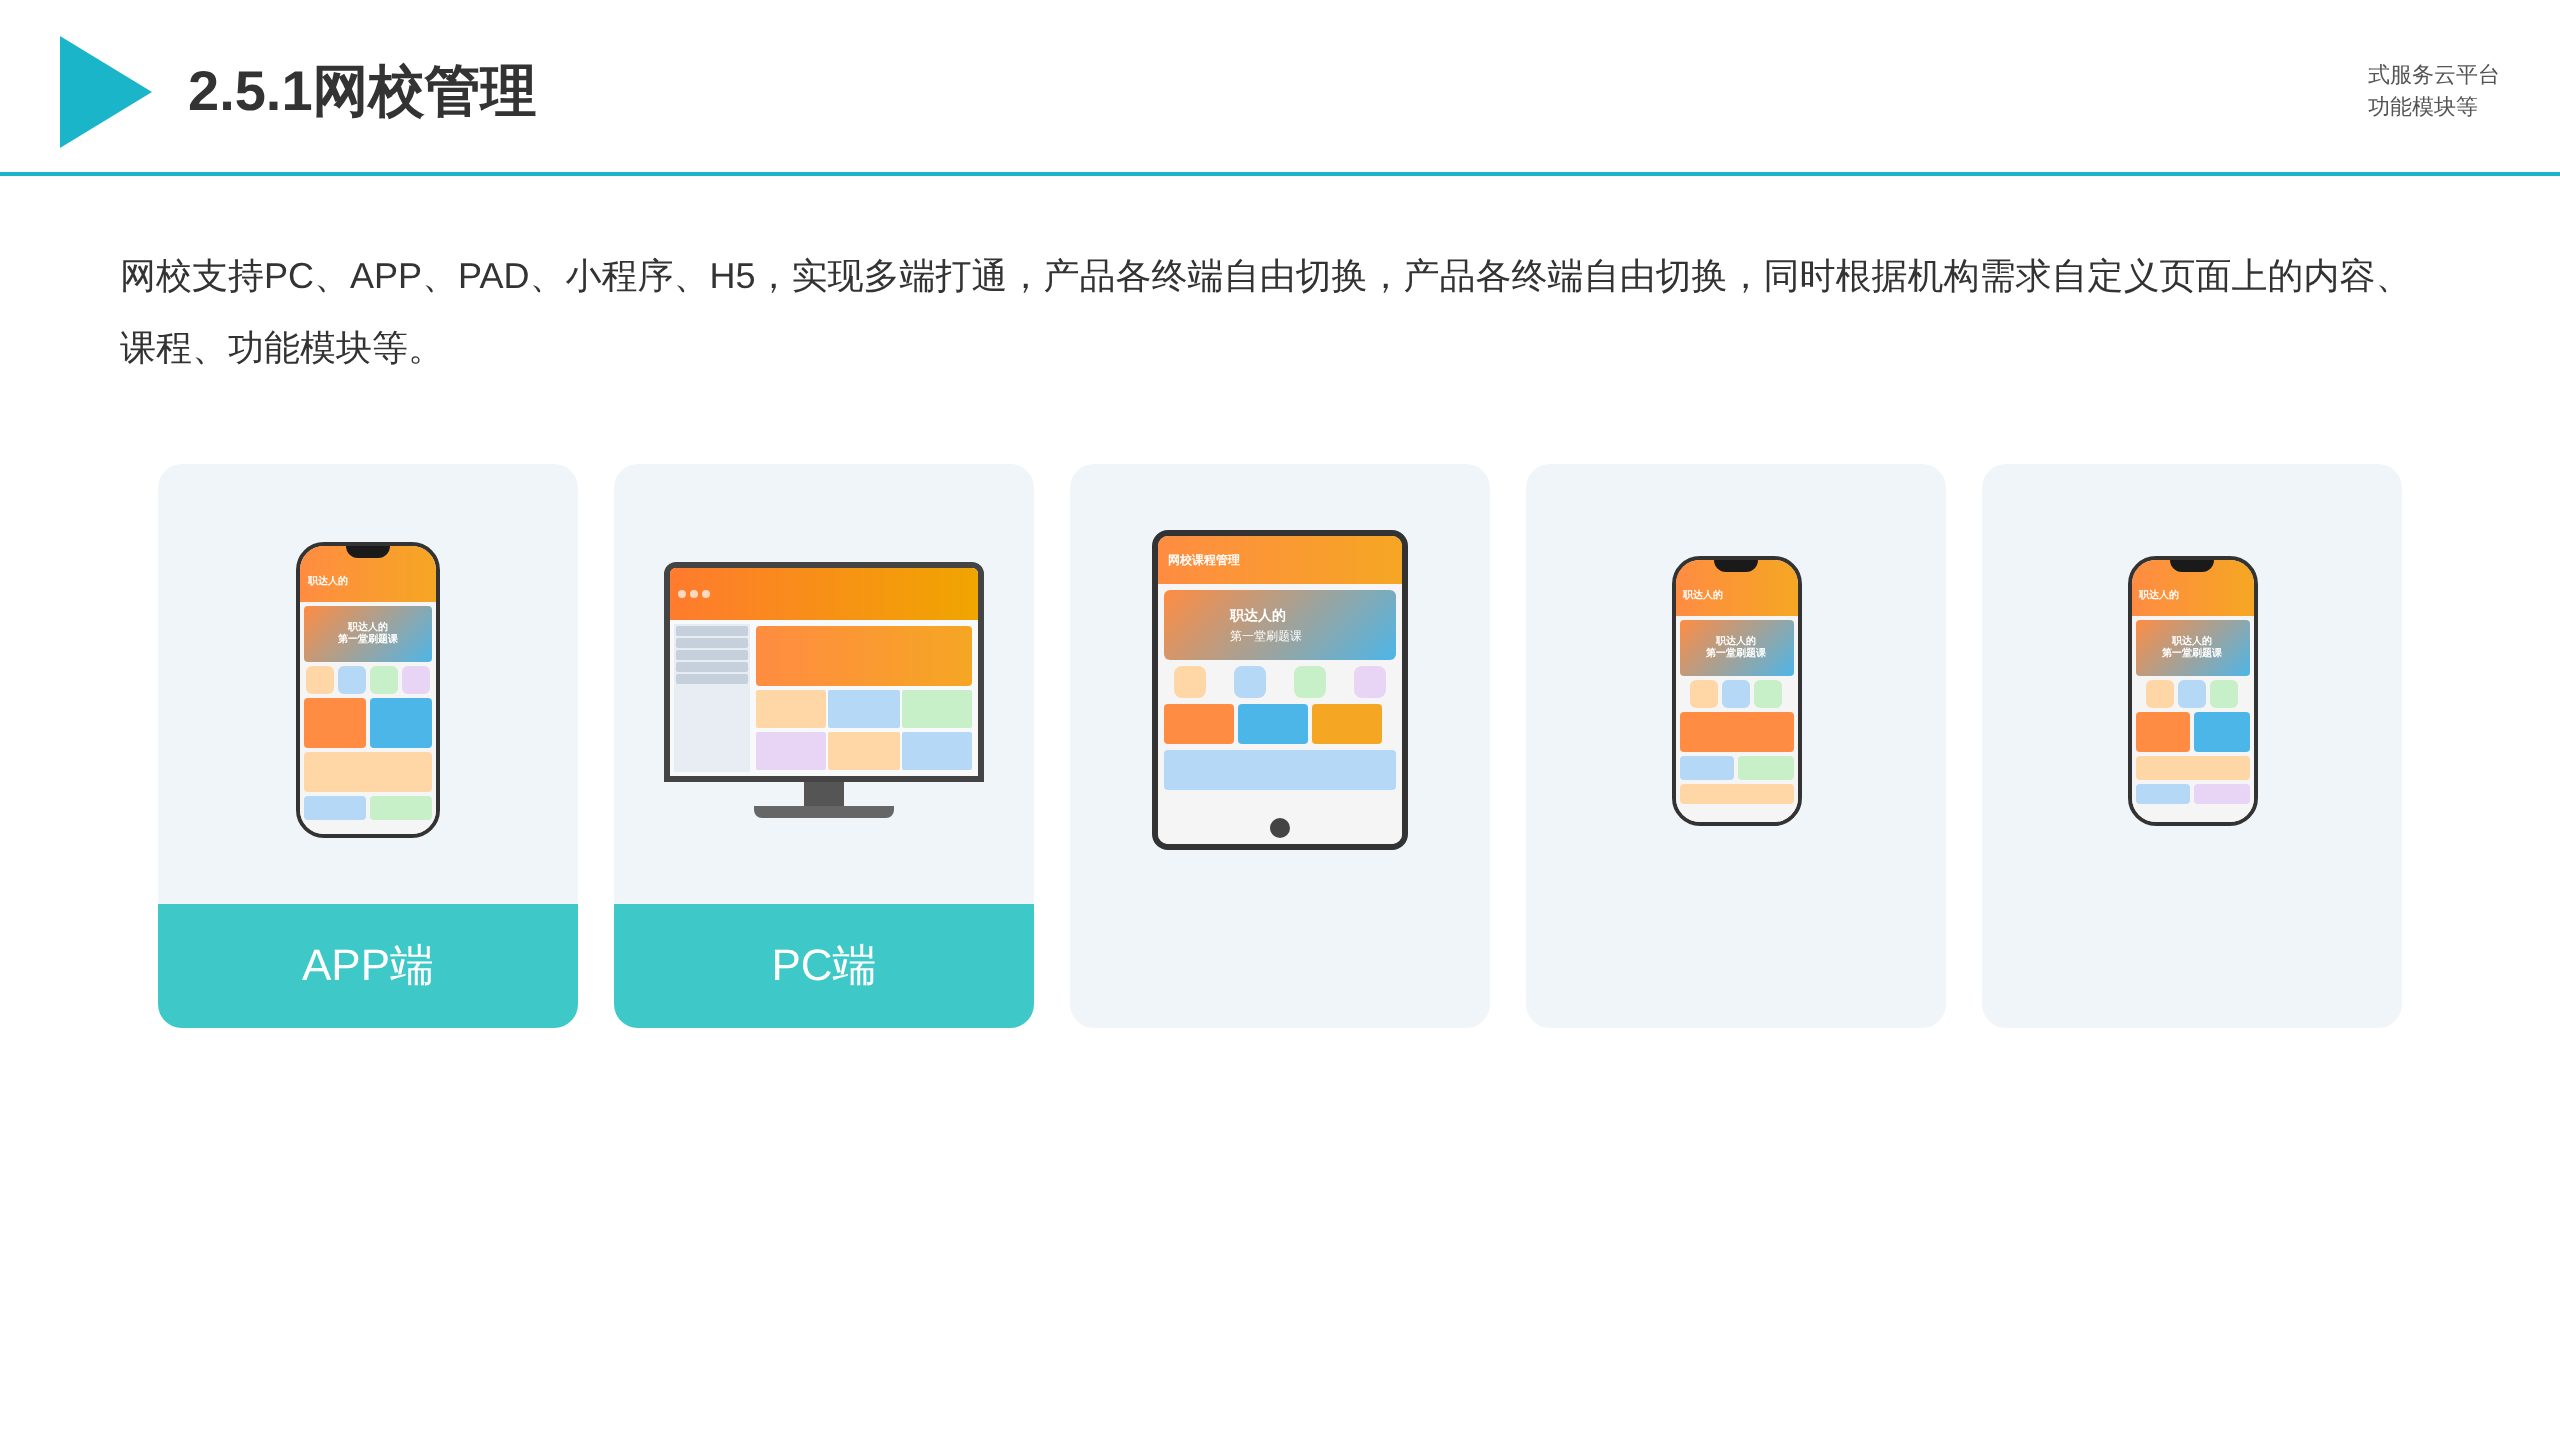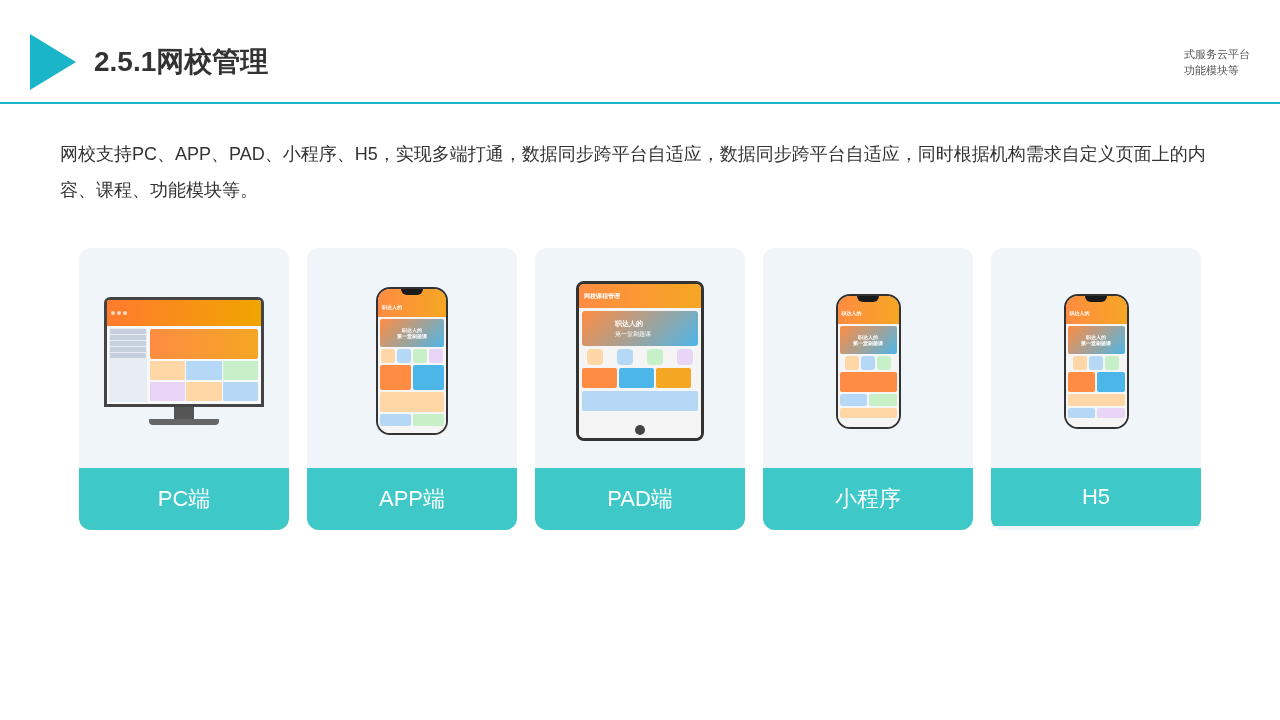--- a/index.html
+++ b/index.html
@@ -10,21 +10,21 @@
       font-family: 'Microsoft YaHei', 'PingFang SC', sans-serif;
       overflow: hidden;
       position: relative;
     }
 
     
     .header {
       display: flex;
       align-items: center;
       justify-content: space-between;
-      padding: 34px 30px 12px 30px;
+      padding: 18px 30px 12px 30px;
       border-bottom: 2px solid #1ab5c8;
     }
     .header-left {
       display: flex;
       align-items: center;
       gap: 18px;
     }
     .logo-triangle {
       width: 0;
       height: 0;
@@ -390,24 +390,60 @@
     <div class="cloud-logo">
       <div class="slogan-text">
         <div>式服务云平台</div>
         <div>功能模块等</div>
       </div>
     </div>
   </div>
 </div>
 
 <div class="description">
-  <p>网校支持PC、APP、PAD、小程序、H5，实现多端打通，数据同步跨平台自适应，数据同步跨平台自适应，同时根据机构需求自定义页面上的内容、课程、功能模块等。</p>
+  <p>网校支持PC、APP、PAD、小程序、H5，实现多端打通，产品各终端自由切换，产品各终端自由切换，同时根据机构需求自定义页面上的内容、课程、功能模块等。</p>
 </div>
 
 <div class="cards-section">
+
+  <div class="card">
+    <div class="card-image-area">
+      <div class="phone-mockup">
+        <div class="phone-notch"></div>
+        <div class="phone-screen">
+          <div class="phone-screen-header">
+            <span class="phone-screen-header-text">职达人的</span>
+          </div>
+          <div class="phone-screen-body">
+            <div class="phone-banner">
+              <span class="phone-banner-text">职达人的<br>第一堂刷题课</span>
+            </div>
+            <div class="phone-icons-row">
+              <div class="phone-icon-item" style="background:#ffd6a5;"></div>
+              <div class="phone-icon-item" style="background:#b5d8f7;"></div>
+              <div class="phone-icon-item" style="background:#c8f0c8;"></div>
+              <div class="phone-icon-item" style="background:#e8d5f5;"></div>
+            </div>
+            <div class="phone-card-row">
+              <div class="phone-card-item" style="background:#ff8c42; height:25px;"></div>
+              <div class="phone-card-item" style="background:#4db6e8; height:25px;"></div>
+            </div>
+            <div class="phone-card-row">
+              <div class="phone-card-item" style="background:#ffd6a5; height:20px;"></div>
+            </div>
+            <div class="phone-card-row">
+              <div class="phone-card-item" style="background:#b5d8f7; height:12px;"></div>
+              <div class="phone-card-item" style="background:#c8f0c8; height:12px;"></div>
+            </div>
+          </div>
+        </div>
+      </div>
+    </div>
+    <div class="card-label">APP端</div>
+  </div>
 
   <div class="card">
     <div class="card-image-area">
       <div class="pc-monitor">
         <div class="monitor-body">
           <div class="monitor-screen">
             <div class="monitor-screen-top">
               <div class="monitor-screen-dot"></div>
               <div class="monitor-screen-dot"></div>
               <div class="monitor-screen-dot"></div>
@@ -438,56 +474,20 @@
         </div>
         <div class="monitor-neck"></div>
         <div class="monitor-base"></div>
       </div>
     </div>
     <div class="card-label">PC端</div>
   </div>
 
   <div class="card">
     <div class="card-image-area">
-      <div class="phone-mockup">
-        <div class="phone-notch"></div>
-        <div class="phone-screen">
-          <div class="phone-screen-header">
-            <span class="phone-screen-header-text">职达人的</span>
-          </div>
-          <div class="phone-screen-body">
-            <div class="phone-banner">
-              <span class="phone-banner-text">职达人的<br>第一堂刷题课</span>
-            </div>
-            <div class="phone-icons-row">
-              <div class="phone-icon-item" style="background:#ffd6a5;"></div>
-              <div class="phone-icon-item" style="background:#b5d8f7;"></div>
-              <div class="phone-icon-item" style="background:#c8f0c8;"></div>
-              <div class="phone-icon-item" style="background:#e8d5f5;"></div>
-            </div>
-            <div class="phone-card-row">
-              <div class="phone-card-item" style="background:#ff8c42; height:25px;"></div>
-              <div class="phone-card-item" style="background:#4db6e8; height:25px;"></div>
-            </div>
-            <div class="phone-card-row">
-              <div class="phone-card-item" style="background:#ffd6a5; height:20px;"></div>
-            </div>
-            <div class="phone-card-row">
-              <div class="phone-card-item" style="background:#b5d8f7; height:12px;"></div>
-              <div class="phone-card-item" style="background:#c8f0c8; height:12px;"></div>
-            </div>
-          </div>
-        </div>
-      </div>
-    </div>
-    <div class="card-label">APP端</div>
-  </div>
-
-  <div class="card">
-    <div class="card-image-area">
       <div class="tablet-mockup">
         <div class="tablet-screen">
           <div class="tablet-screen-header">
             <span class="tablet-screen-header-text">网校课程管理</span>
           </div>
           <div class="tablet-screen-body">
             <div class="tablet-banner">
               <svg width="60" height="30">
                 <rect width="60" height="30" fill="transparent"></rect>
                 <text x="5" y="12" font-size="7" fill="white" font-weight="bold">职达人的</text>
@@ -506,21 +506,20 @@
               <div class="tablet-card-item" style="background:#f5a623;"></div>
             </div>
             <div class="tablet-cards-grid">
               <div class="tablet-card-item" style="background:#b5d8f7; width: 100%;"></div>
             </div>
           </div>
         </div>
         <div class="tablet-home-button"></div>
       </div>
     </div>
-    <div class="card-label">PAD端</div>
   </div>
 
   <div class="card">
     <div class="card-image-area">
       <div class="phone-mockup phone-mini">
         <div class="phone-notch"></div>
         <div class="phone-screen">
           <div class="phone-screen-header">
             <span class="phone-screen-header-text">职达人的</span>
           </div>
@@ -540,21 +539,20 @@
               <div class="phone-card-item" style="background:#b5d8f7; height:12px;"></div>
               <div class="phone-card-item" style="background:#c8f0c8; height:12px;"></div>
             </div>
             <div class="phone-card-row">
               <div class="phone-card-item" style="background:#ffd6a5; height:10px;"></div>
             </div>
           </div>
         </div>
       </div>
     </div>
-    <div class="card-label">小程序</div>
   </div>
 
   <div class="card">
     <div class="card-image-area">
       <div class="phone-mockup phone-mini">
         <div class="phone-notch"></div>
         <div class="phone-screen">
           <div class="phone-screen-header">
             <span class="phone-screen-header-text">职达人的</span>
           </div>
@@ -575,16 +573,15 @@
               <div class="phone-card-item" style="background:#ffd6a5; height:12px;"></div>
             </div>
             <div class="phone-card-row">
               <div class="phone-card-item" style="background:#b5d8f7; height:10px;"></div>
               <div class="phone-card-item" style="background:#e8d5f5; height:10px;"></div>
             </div>
           </div>
         </div>
       </div>
     </div>
-    <div class="card-label">H5</div>
   </div>
 
 </div>
 
 </body></html>

